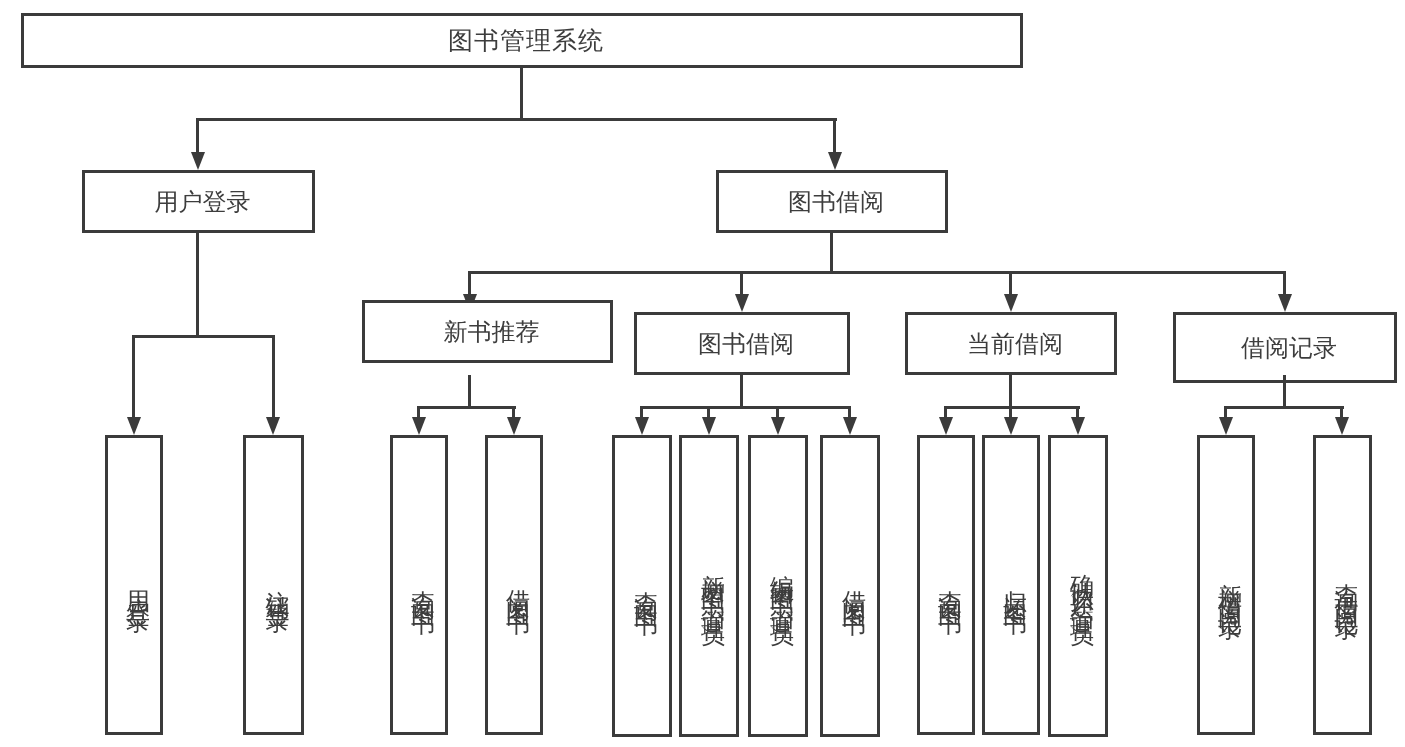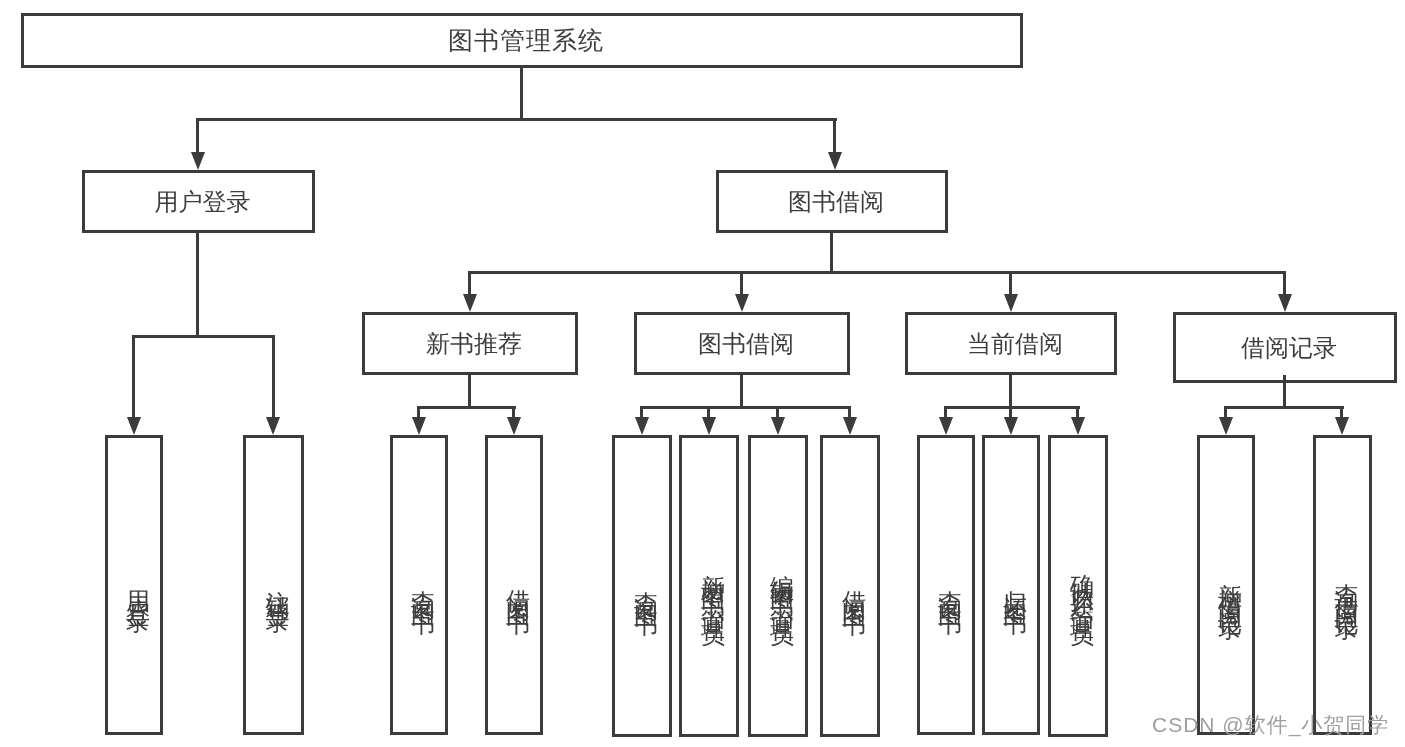--- a/index.html
+++ b/index.html
@@ -63,21 +63,21 @@
   <div class="hline" style="left:468px;top:271px;width:818px"></div>
   <div class="vline" style="left:468px;top:271px;height:27px"></div>
   <div class="arrow" style="left:463px;top:294px"></div>
   <div class="vline" style="left:740px;top:271px;height:27px"></div>
   <div class="arrow" style="left:735px;top:294px"></div>
   <div class="vline" style="left:1009px;top:271px;height:27px"></div>
   <div class="arrow" style="left:1004px;top:294px"></div>
   <div class="vline" style="left:1283px;top:271px;height:27px"></div>
   <div class="arrow" style="left:1278px;top:294px"></div>
 
-  <div class="box" style="left:362px;top:312px;width:216px;height:63px">
+  <div class="box" style="left:362px;top:300px;width:251px;height:63px">
     <span>新书推荐</span>
   </div>
   <div class="box" style="left:905px;top:312px;width:212px;height:63px">
     <span>当前借阅</span>
   </div>
   <div class="box" style="left:634px;top:312px;width:216px;height:63px">
     <span>图书借阅</span>
   </div>
   <div class="box" style="left:1173px;top:312px;width:224px;height:71px">
     <span>借阅记录</span>
@@ -154,15 +154,14 @@
     <span class="vtext">确认归还（管理员）</span>
   </div>
 
   <div class="box" style="left:1197px;top:435px;width:58px;height:300px">
     <span class="vtext">新增借阅记录</span>
   </div>
   <div class="box" style="left:1313px;top:435px;width:59px;height:300px">
     <span class="vtext">查询借阅记录</span>
   </div>
 
-  <div class="watermark">CSDN @软件_小贺同学</div>
 
 </div>
 
 </body></html>

